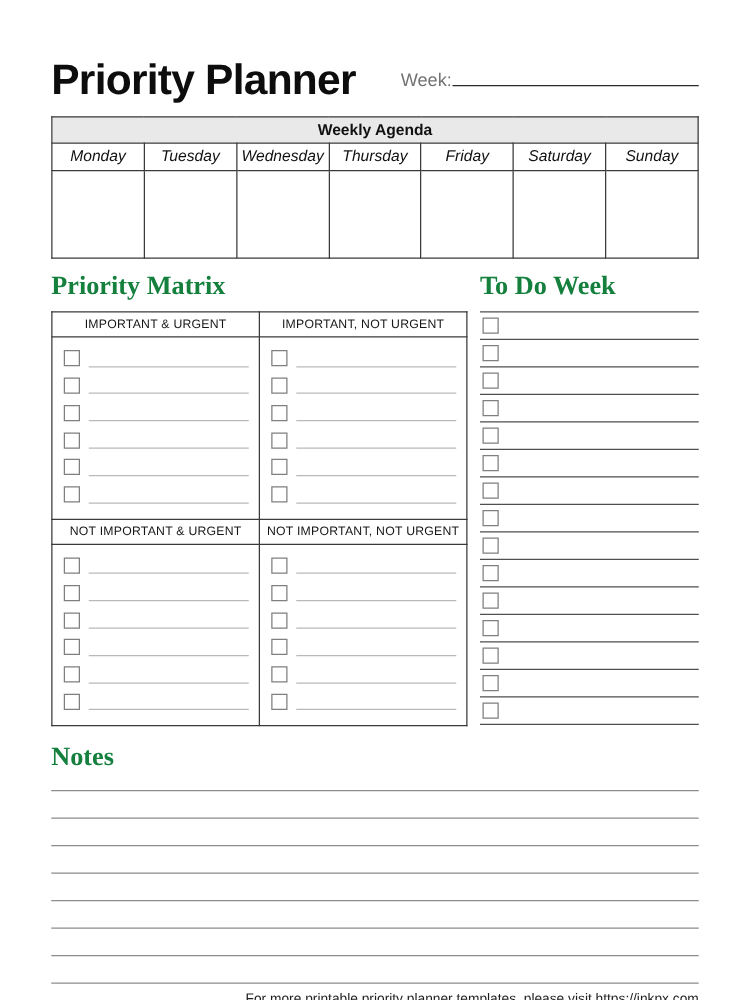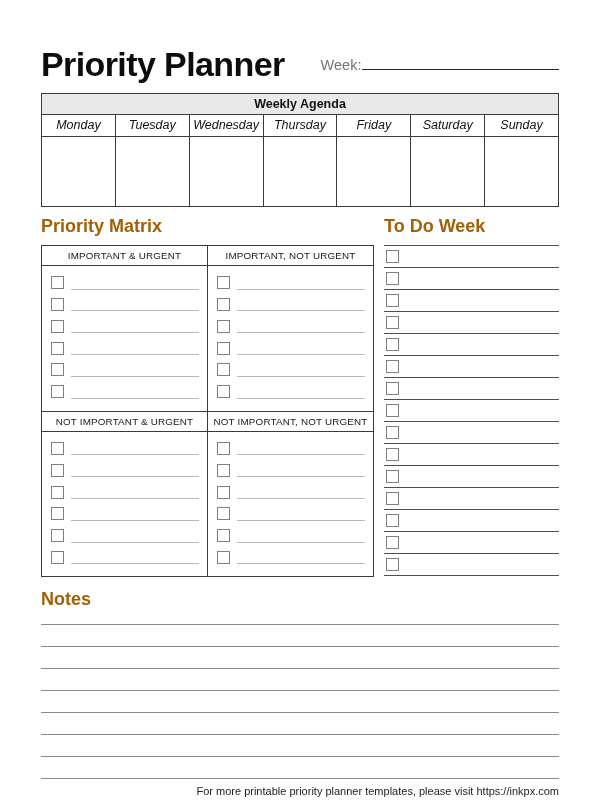--- a/index.html
+++ b/index.html
@@ -35,21 +35,21 @@
   .day-cell {
     height:22px; font-size:12.5px; font-weight:400;
     text-align:center; vertical-align:middle;font-style:italic;
   }
   .agenda-empty-cell { height:70px; background:#fff; }
 
   
   .main { display:flex; margin-top:9px; gap:10px; align-items:flex-start; }
   .col-left { width:333px; flex:none; }
   .col-right { flex:1; }
-  .section-title { font-size:18px; font-weight:700; color:#a16207; margin-bottom:8px; }
+  .section-title { font-size:21px; font-weight:700; color:#15803d; margin-bottom:8px;font-family:Liberation Serif, serif; }
 
   
   table.matrix { width:100%; border-collapse:collapse; table-layout:fixed; }
   table.matrix th, table.matrix td { border:1.5px solid #3a3a3a; }
   .quad-header {
     height:20px; font-size:9.8px; font-weight:400; letter-spacing:0.2px;
     text-align:center; vertical-align:middle; color:#161616;
   }
   .quad-cell { padding:6px 8px 8px 9px; vertical-align:top; }
   .m-row { display:flex; height:21.8px; align-items:center; }

